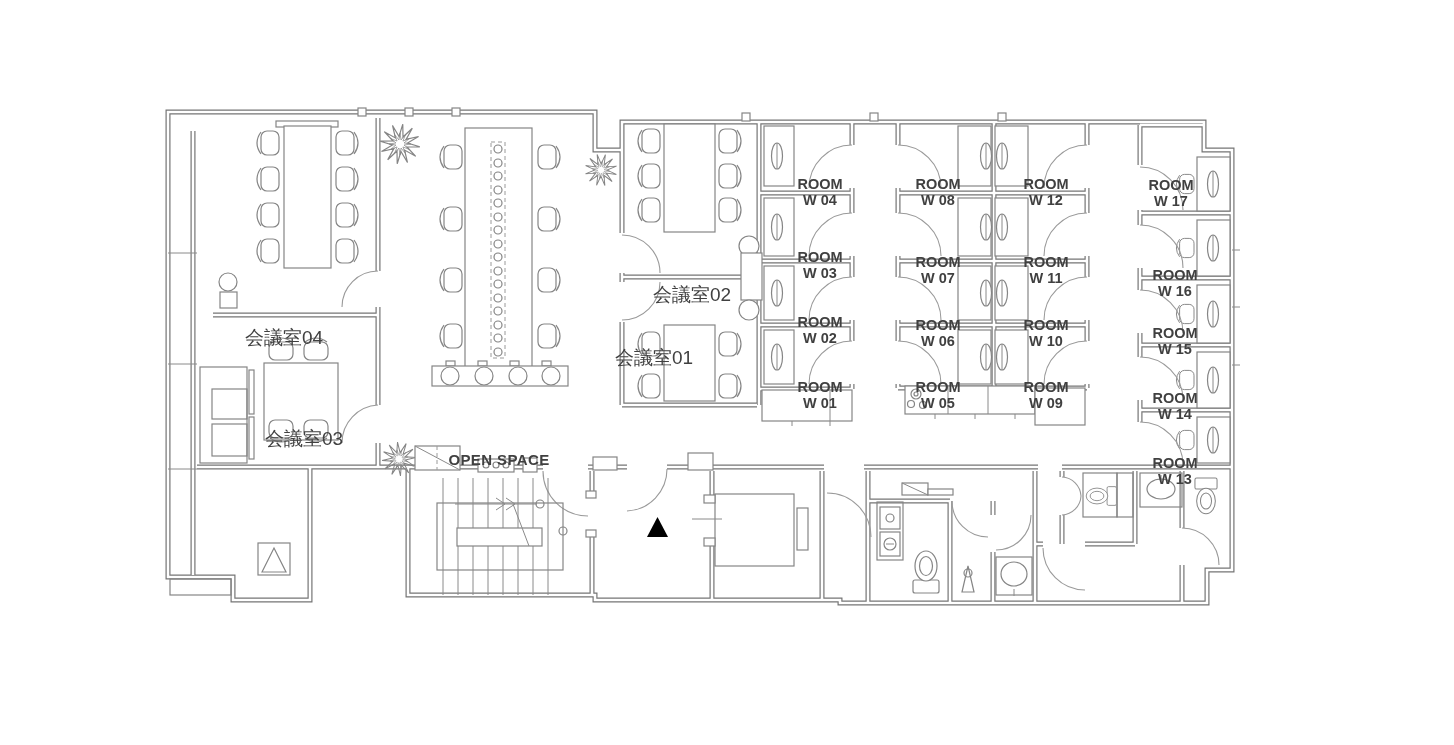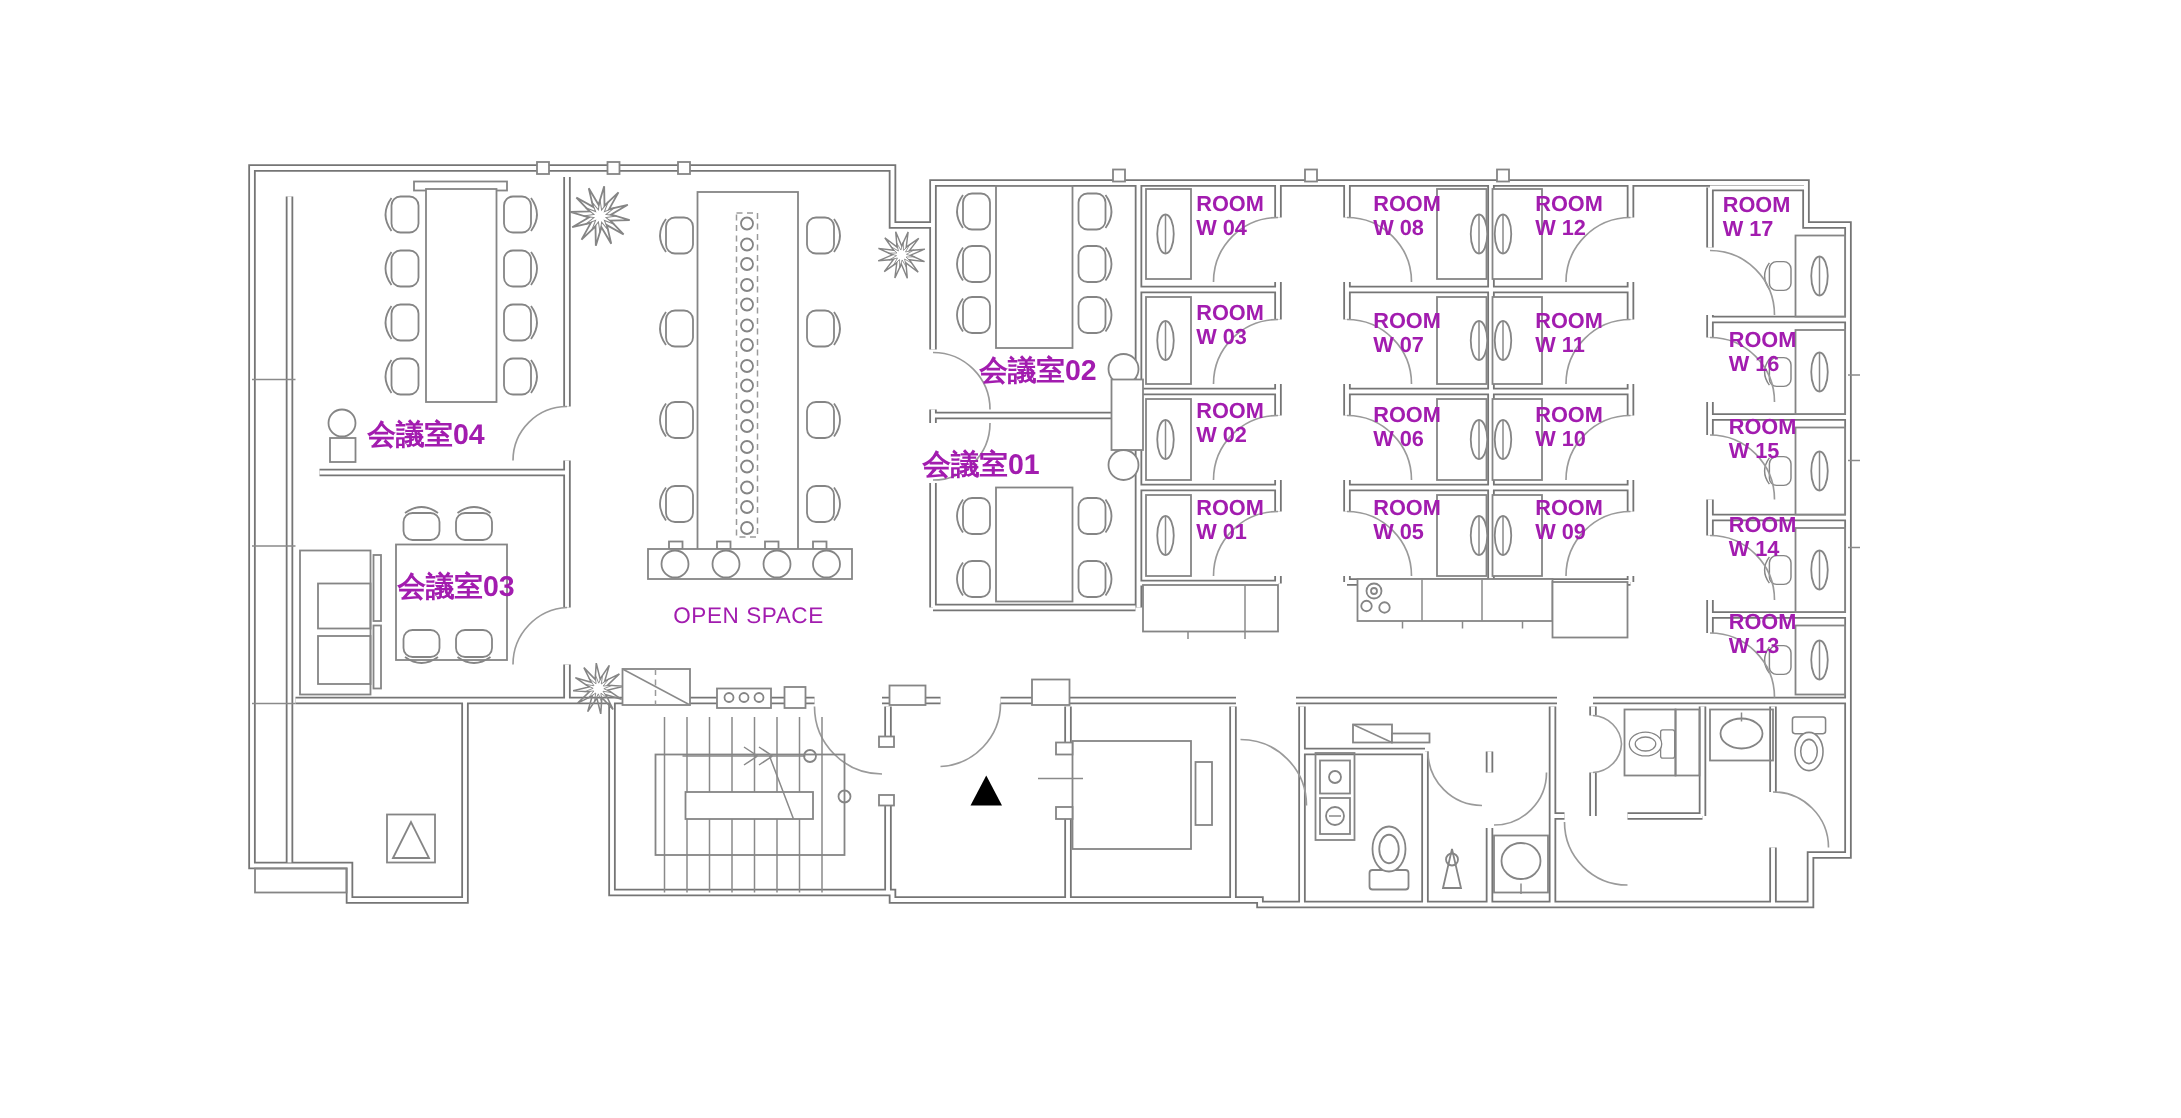--- a/index.html
+++ b/index.html
@@ -6,25 +6,25 @@
   .stage{position:relative;width:1454px;height:745px;background:#fff;overflow:hidden;
          font-family:"Liberation Sans","DejaVu Sans",sans-serif;}
   .stage svg{position:absolute;left:0;top:0;}
   .wA{stroke:#757575;stroke-width:5;fill:none;}
   .wB{stroke:#ffffff;stroke-width:2.6;fill:none;}
   .t{stroke:#8a8a8a;stroke-width:1;fill:none;}
   .f{stroke:#858585;stroke-width:1.2;fill:#ffffff;}
   .fn{stroke:#858585;stroke-width:1.2;fill:none;}
   .arc{stroke:#9a9a9a;stroke-width:1.1;fill:none;}
   .dash{stroke:#9a9a9a;stroke-width:1;fill:none;stroke-dasharray:4,3;}
-  .lbl{position:absolute;transform:translate(-50%,-50%);color:#a21caf;
-       white-space:pre-line;pointer-events:none;}
+  .lbl{position:absolute;transform:translate(-50%,-50%);color:#404040;text-align:center;
+       white-space:pre-line;pointer-events:none;margin-top:48px;}
   .lbl.room{font-weight:bold;font-size:14.5px;line-height:1.08;}
-  .lbl.meeting{font-weight:bold;font-size:19px;}
-  .lbl.open{font-weight:normal;font-size:15px;letter-spacing:.4px;}
+  .lbl.meeting{font-weight:normal;font-size:19px;}
+  .lbl.open{font-weight:bold;font-size:15px;letter-spacing:.4px;}
 </style>
 </head>
 <body>
 
 <div class="stage">
 <svg width="1454" height="745" viewBox="0 0 1454 745">
   <defs>
     <g id="chair">
       <rect x="-8" y="-12" width="18" height="24" rx="6" class="f"></rect>
       <path d="M-8,-11 Q-16,0 -8,11" class="fn"></path>

